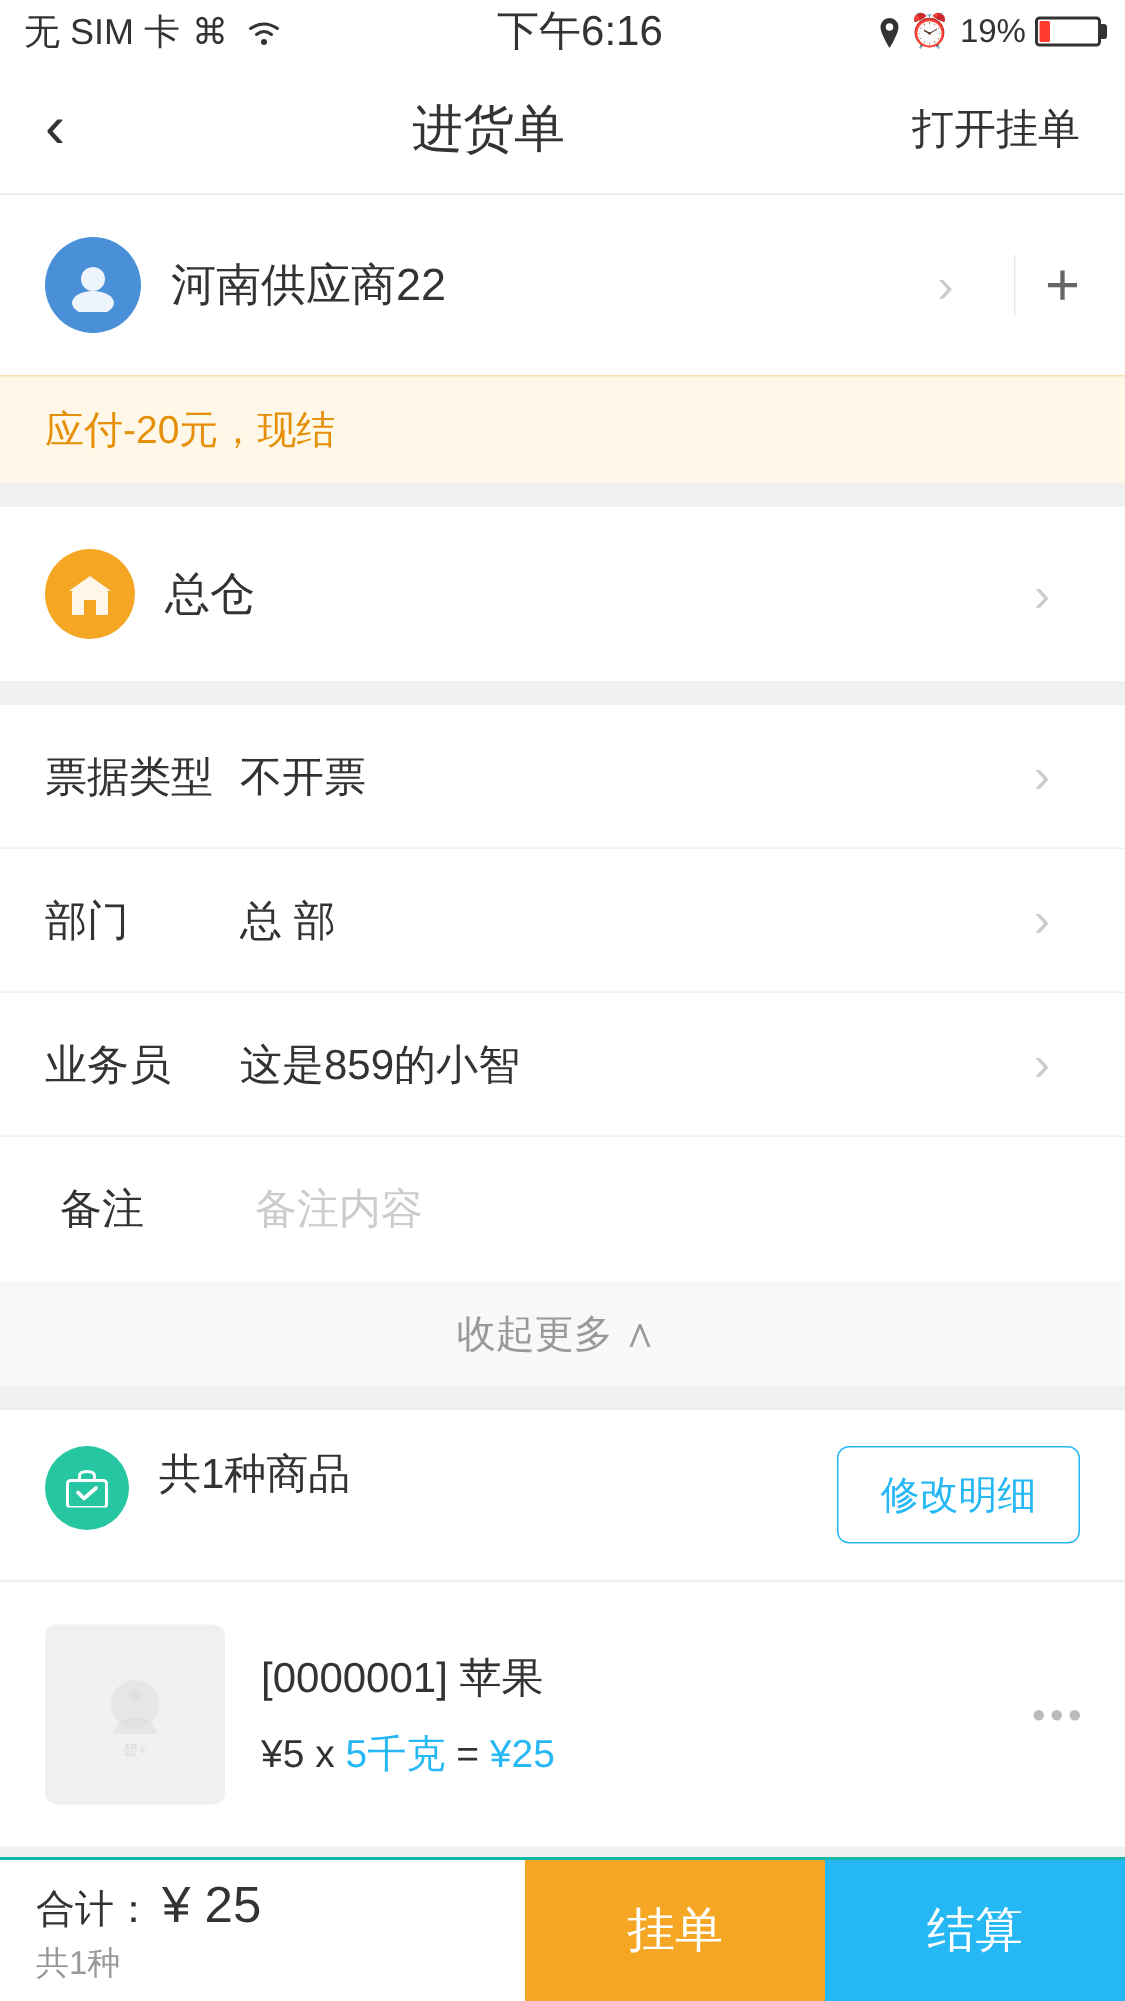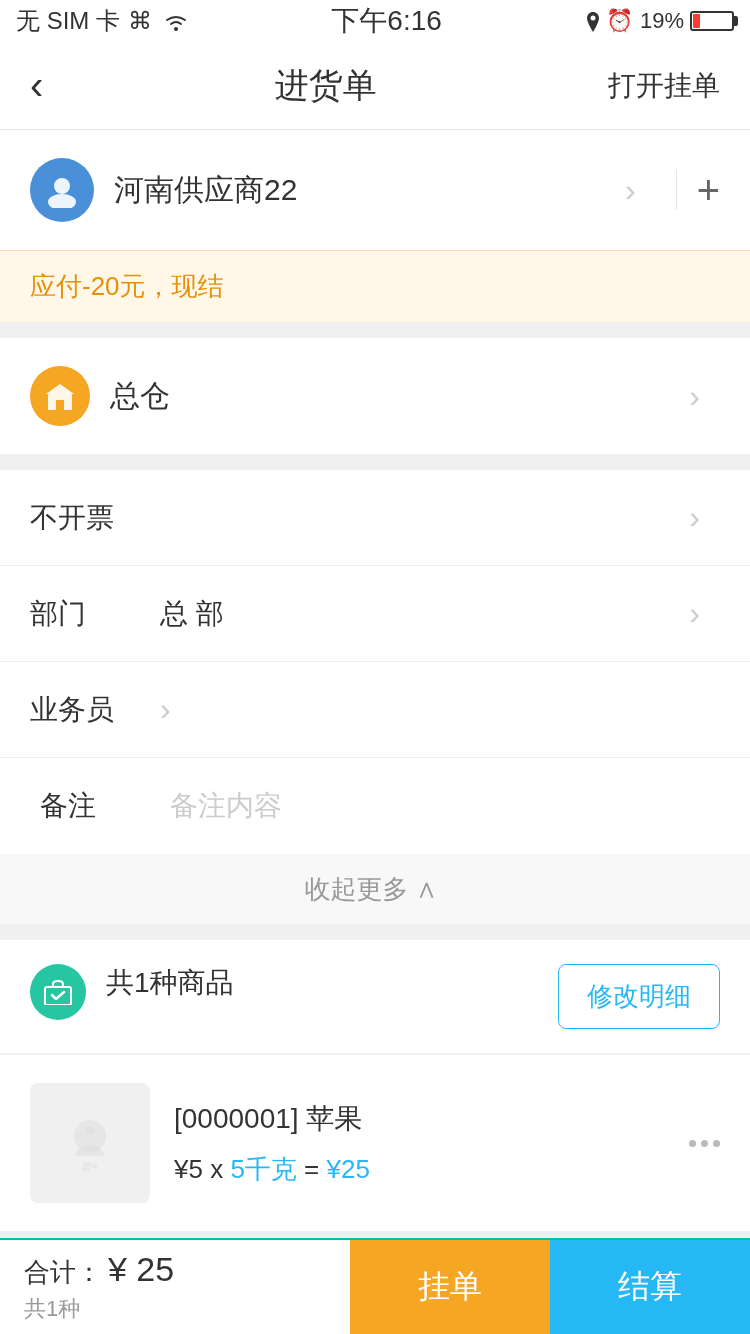--- a/index.html
+++ b/index.html
@@ -434,30 +434,32 @@
         <polygon points="16,4 2,14 30,14" fill="#fff" opacity="0.9"></polygon>
         <rect x="12" y="20" width="8" height="10" fill="#f5a623"></rect>
       </svg>
     </div>
     <span class="warehouse-name">总仓</span>
     <span class="chevron-icon">›</span>
   </div>
 
   <div class="form-section">
     <div class="form-row">
+      <span class="form-label">票据类型</span>
       <span class="form-value">不开票</span>
       <span class="chevron-icon">›</span>
     </div>
     <div class="form-row">
       <span class="form-label">部门</span>
       <span class="form-value">总 部</span>
       <span class="chevron-icon">›</span>
     </div>
     <div class="form-row">
       <span class="form-label">业务员</span>
+      <span class="form-value">这是859的小智</span>
       <span class="chevron-icon">›</span>
     </div>
     <div class="form-row">
       <span class="form-label">备注</span>
       <span class="form-value placeholder">备注内容</span>
     </div>
   </div>
 
   <div class="collapse-row">
     <span class="collapse-text">收起更多 ∧</span>

